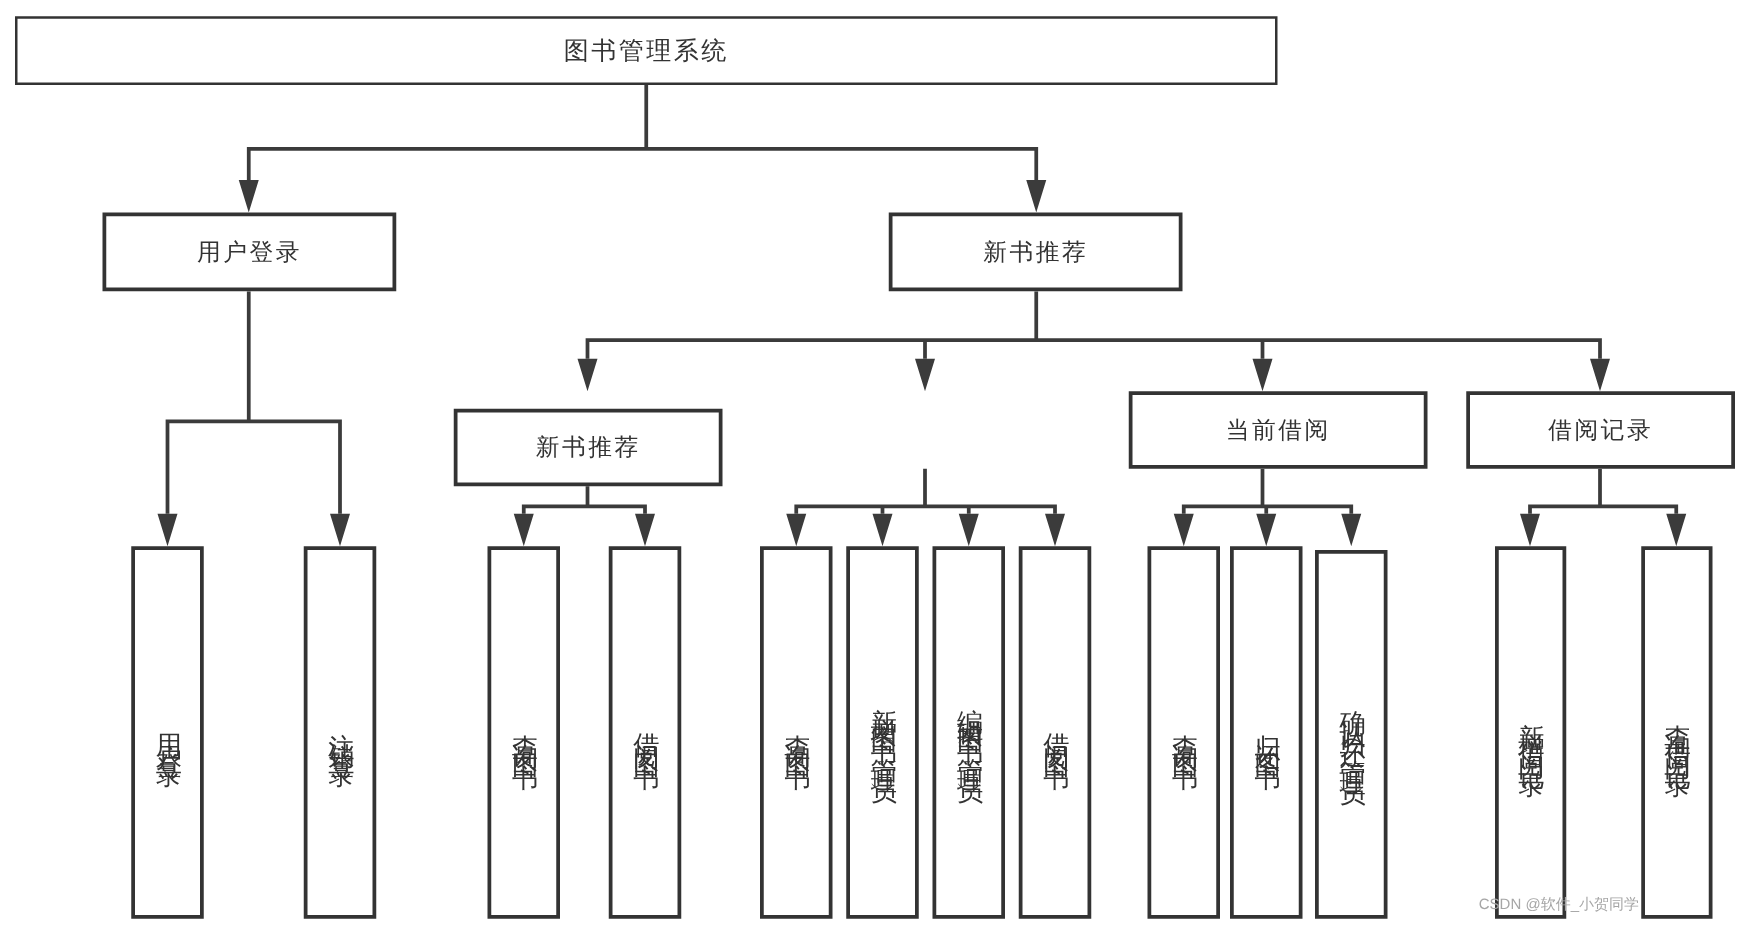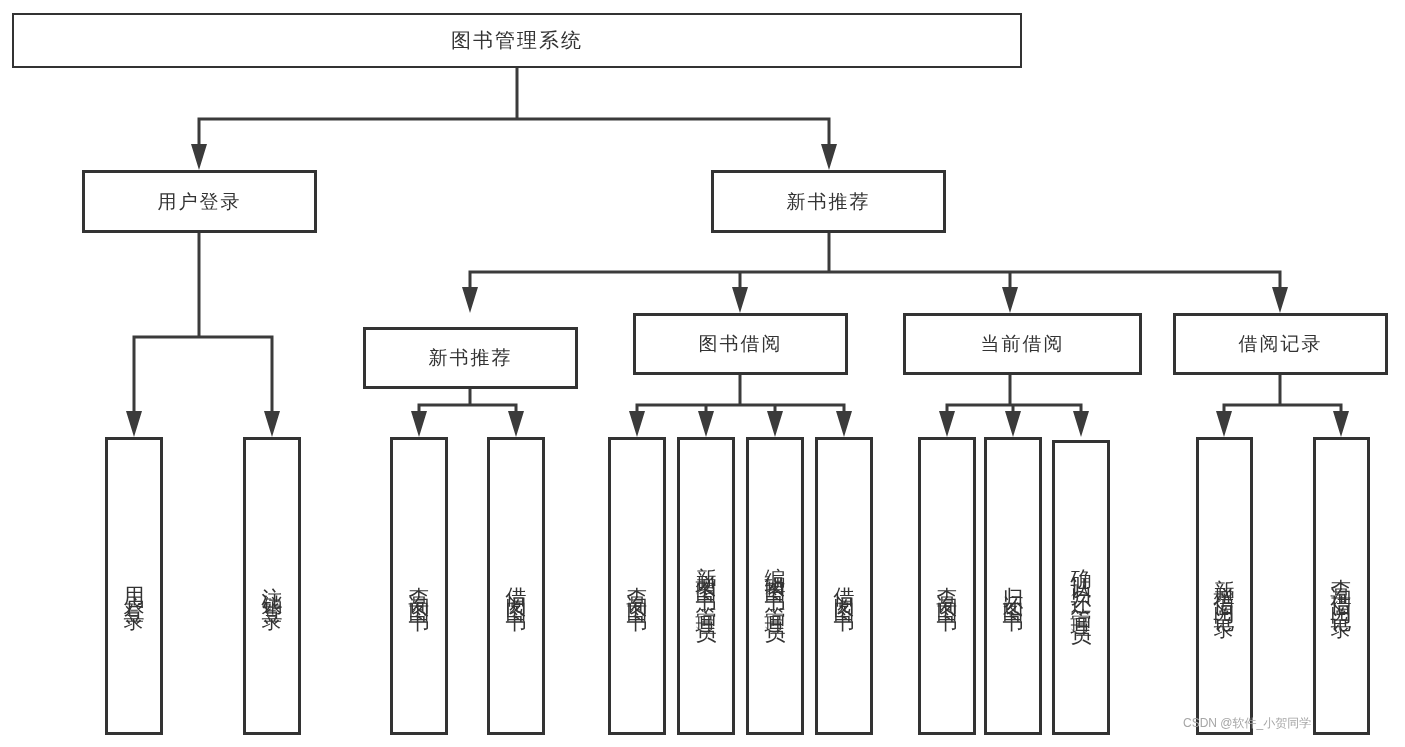--- a/index.html
+++ b/index.html
@@ -103,21 +103,20 @@
       M1216 411 L1232 411 L1224 437 Z
       M1333 411 L1349 411 L1341 437 Z"></path>
   </svg>
 
   <div class="box root" style="left:12px;top:13px;width:1010px;height:55px;">图书管理系统</div>
 
   <div class="box lvl" style="left:82px;top:170px;width:235px;height:63px;">用户登录</div>
   <div class="box lvl" style="left:711px;top:170px;width:235px;height:63px;">新书推荐</div>
 
   <div class="box lvl" style="left:363px;top:327px;width:215px;height:62px;text-align:right;">新书推荐</div>
-  <div class="box lvl" style="left:633px;top:313px;width:215px;height:62px;">图书借阅</div>
   <div class="box lvl" style="left:903px;top:313px;width:239px;height:62px;">当前借阅</div>
   <div class="box lvl" style="left:1173px;top:313px;width:215px;height:62px;">借阅记录</div>
 
   <div class="box leaf" style="left:105px;top:437px;width:58px;height:298px;">用户登录</div>
   <div class="box leaf" style="left:243px;top:437px;width:58px;height:298px;">注销登录</div>
 
   <div class="box leaf" style="left:390px;top:437px;width:58px;height:298px;">查询图书</div>
   <div class="box leaf" style="left:487px;top:437px;width:58px;height:298px;">借阅图书</div>
 
   <div class="box leaf" style="left:608px;top:437px;width:58px;height:298px;">查询图书</div>

